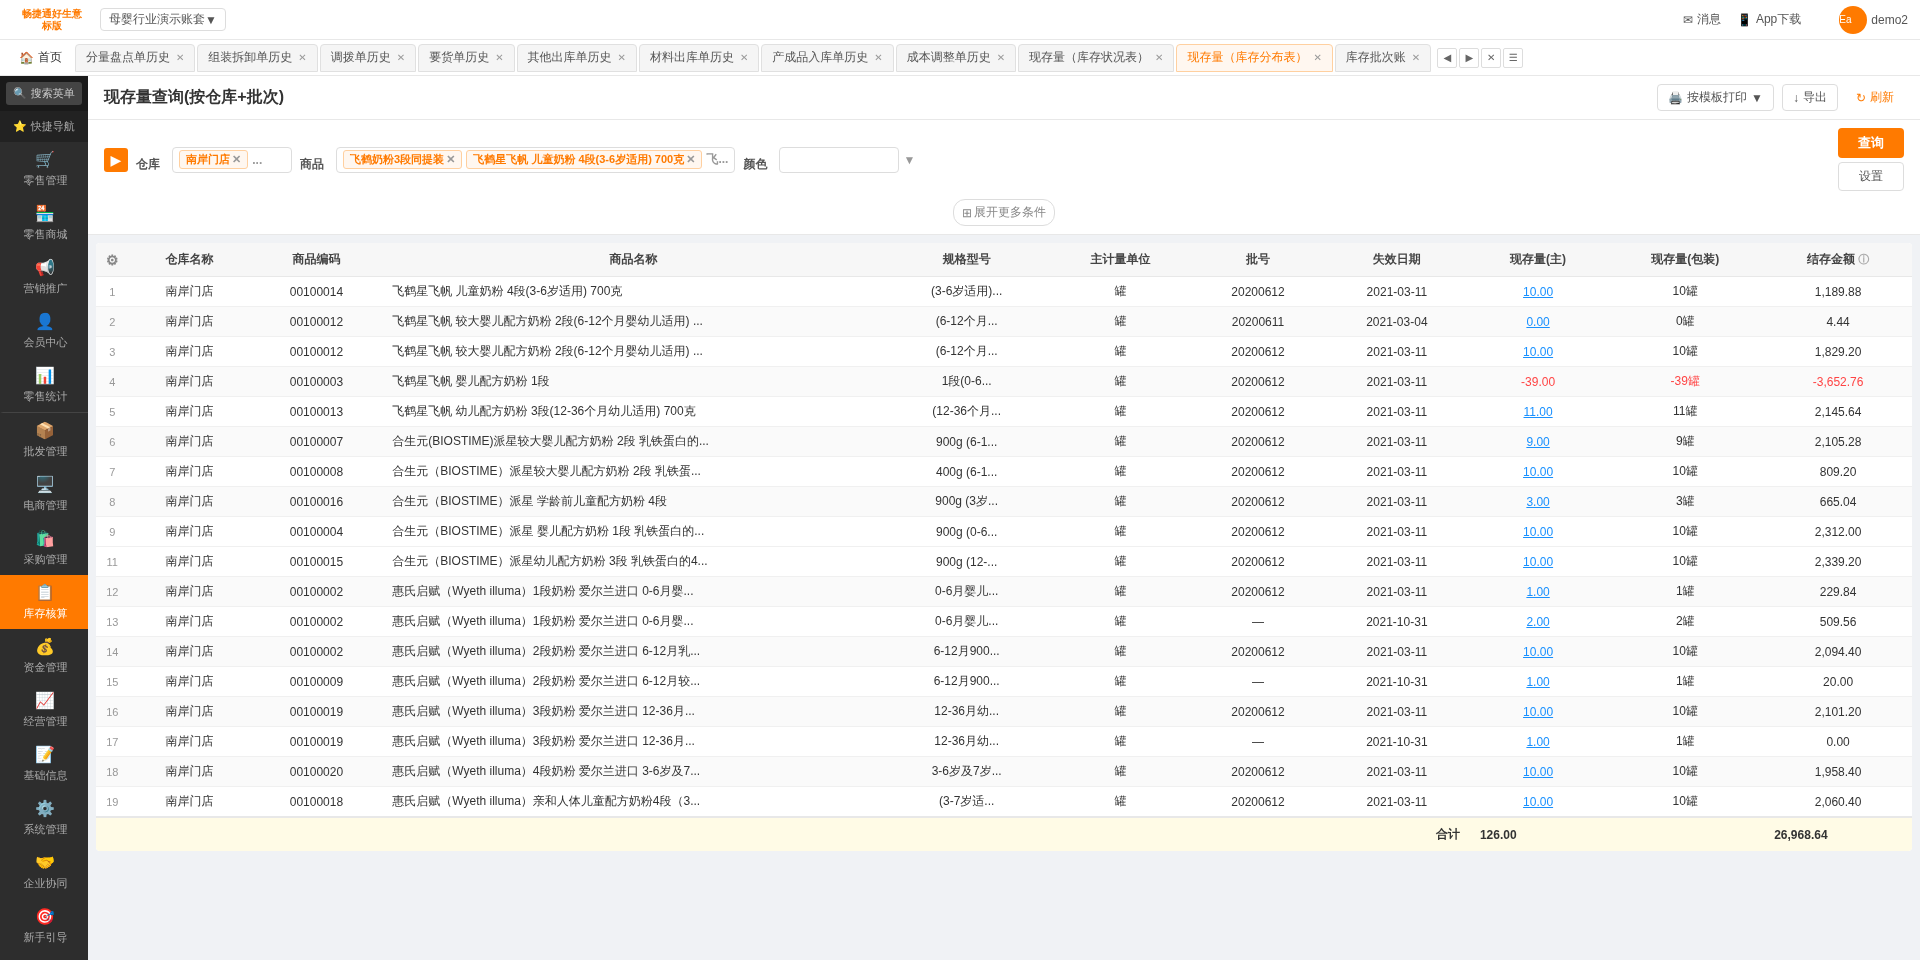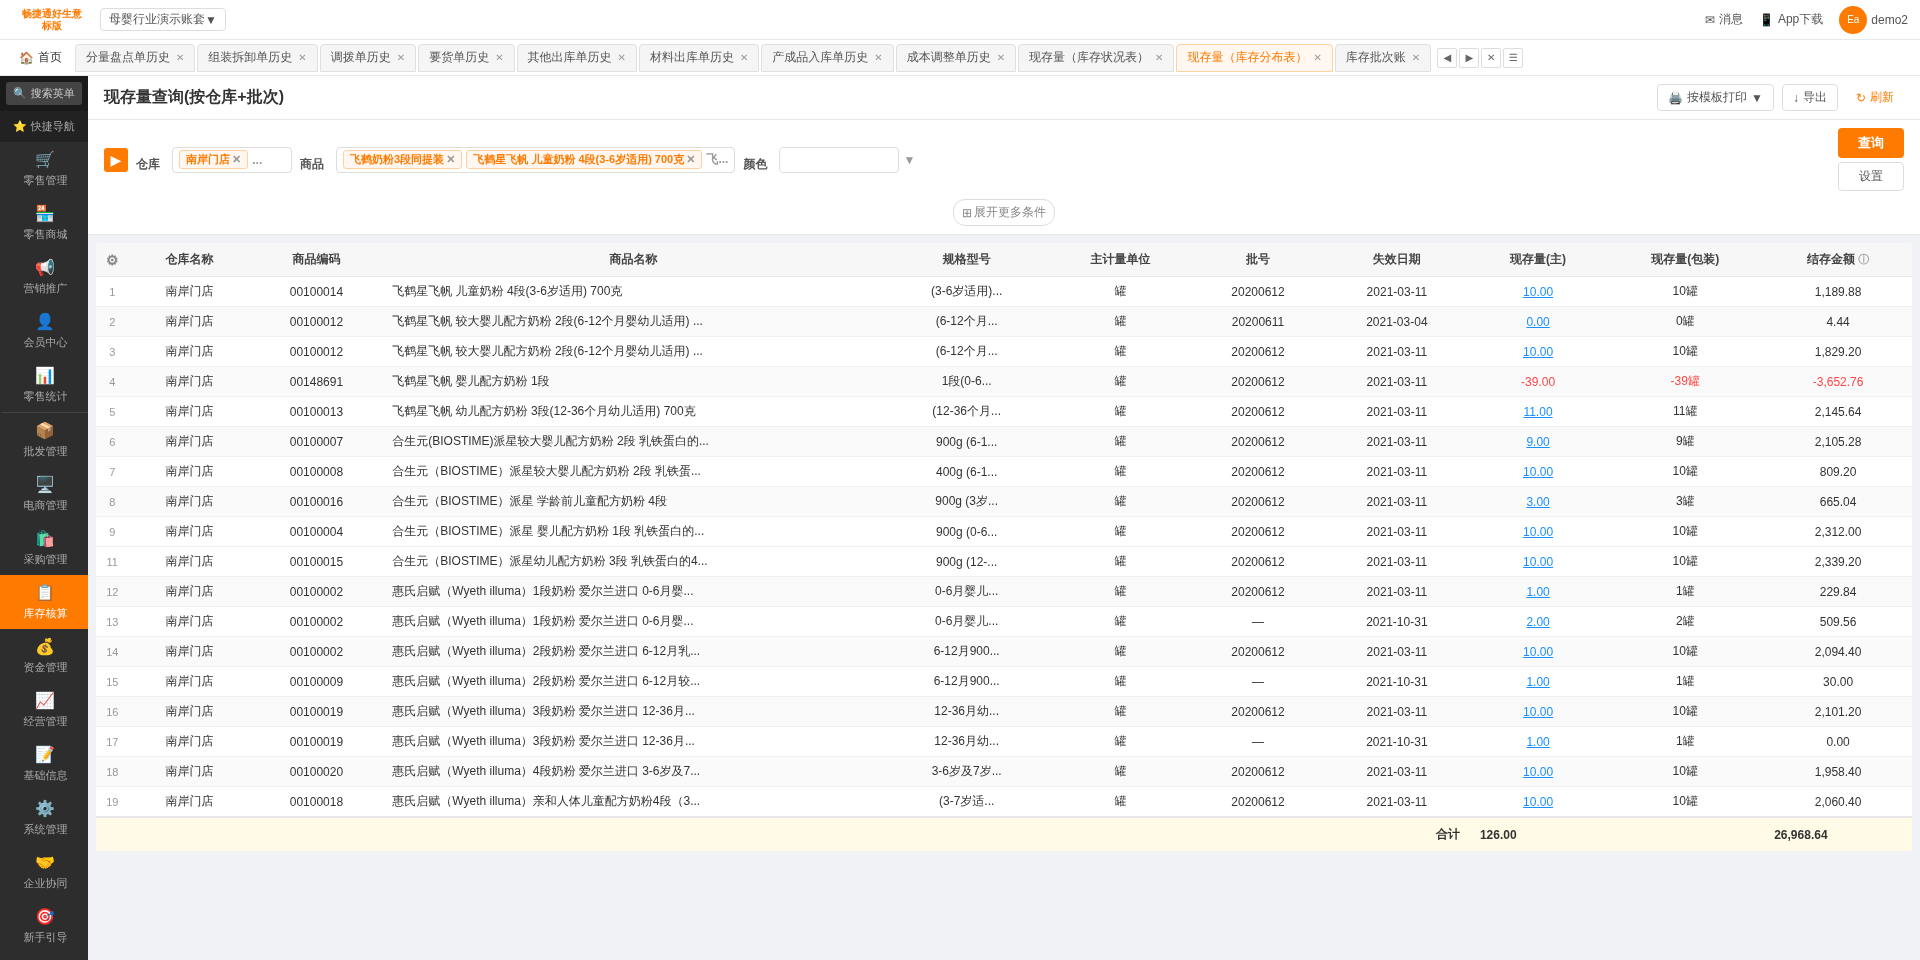--- a/index.html
+++ b/index.html
@@ -6,21 +6,21 @@
     body { font-family: 'Microsoft YaHei', Arial, sans-serif; font-size: 12px; background: #f5f5f5; color: #333; width: 1920px; height: 960px; overflow: hidden; display: flex; flex-direction: column; }
 
     
     .top-bar { height: 40px; background: #fff; display: flex; align-items: center; padding: 16px 12px; border-bottom: 1px solid #e8e8e8; justify-content: space-between; flex-shrink: 0; }
     .top-bar-left { display: flex; align-items: center; gap: 8px; }
     .logo-area { display: flex; flex-direction: column; align-items: center; width: 80px; }
     .logo-text { font-size: 10px; color: #ff7a00; font-weight: bold; line-height: 1.2; }
     .tab-selector { display: flex; align-items: center; gap: 0; border: 1px solid #ddd; border-radius: 4px; padding: 2px 8px; cursor: pointer; font-size: 12px; color: #555; }
     .top-bar-right { display: flex; align-items: center; gap: 16px; }
     .top-bar-icon { display: flex; align-items: center; gap: 4px; cursor: pointer; font-size: 12px; color: #555; }
-    .avatar { width: 28px; height: 28px; border-radius: 50%; background: #ff7a00; display: flex; align-items: center; justify-content: center; color: white; font-size: 11px; }
+    .avatar { width: 28px; height: 28px; border-radius: 50%; background: #ff7a00; display: flex; align-items: center; color: white; font-size: 11px; margin-left: 22px; }
 
     
     .nav-tabs { height: 36px; background: #fff; display: flex; align-items: center; padding: 0 8px; border-bottom: 1px solid #e8e8e8; overflow: hidden; flex-shrink: 0; gap: 2px; }
     .nav-tab { height: 28px; padding: 0 10px; display: flex; align-items: center; gap: 4px; border-radius: 4px 4px 0 0; cursor: pointer; font-size: 12px; white-space: nowrap; border: 1px solid transparent; }
     .nav-tab.home { background: #fff; color: #333; border-color: transparent; }
     .nav-tab.active { background: #fff7f0; color: #ff7a00; border-color: #ffd0a0; }
     .nav-tab.normal { background: #f5f5f5; color: #555; border-color: #e0e0e0; }
     .nav-tab .close-btn { cursor: pointer; color: #999; font-size: 10px; margin-left: 2px; }
     .nav-tab-arrows { display: flex; gap: 2px; margin-left: 4px; }
     .nav-arrow { width: 20px; height: 20px; border: 1px solid #ddd; border-radius: 2px; display: flex; align-items: center; justify-content: center; cursor: pointer; font-size: 10px; color: #666; }
@@ -393,21 +393,21 @@
     <td>2021-03-11</td>
     <td class="">
       <span class="num-link">10.00</span>
     </td>
     <td class="">10罐</td>
     <td class="">1,829.20</td>
   </tr>
             <tr class="alt">
     <td style="color:#999;font-size:11px">4</td>
     <td>南岸门店</td>
-    <td>00148691</td>
+    <td>00100003</td>
     <td class="text-left" style="max-width:280px;overflow:hidden;text-overflow:ellipsis;">飞鹤星飞帆 婴儿配方奶粉 1段</td>
     <td>1段(0-6...</td>
     <td>罐</td>
     <td>20200612</td>
     <td>2021-03-11</td>
     <td class="negative">
       <span class="">-39.00</span>
     </td>
     <td class="negative">-39罐</td>
     <td class="negative">-3,652.76</td>
@@ -553,21 +553,21 @@
     <td>00100009</td>
     <td class="text-left" style="max-width:280px;overflow:hidden;text-overflow:ellipsis;">惠氏启赋（Wyeth illuma）2段奶粉 爱尔兰进口 6-12月较...</td>
     <td>6-12月900...</td>
     <td>罐</td>
     <td>—</td>
     <td>2021-10-31</td>
     <td class="">
       <span class="num-link">1.00</span>
     </td>
     <td class="">1罐</td>
-    <td class="">30.00</td>
+    <td class="">20.00</td>
   </tr>
             <tr class="alt">
     <td style="color:#999;font-size:11px">16</td>
     <td>南岸门店</td>
     <td>00100019</td>
     <td class="text-left" style="max-width:280px;overflow:hidden;text-overflow:ellipsis;">惠氏启赋（Wyeth illuma）3段奶粉 爱尔兰进口 12-36月...</td>
     <td>12-36月幼...</td>
     <td>罐</td>
     <td>20200612</td>
     <td>2021-03-11</td>

